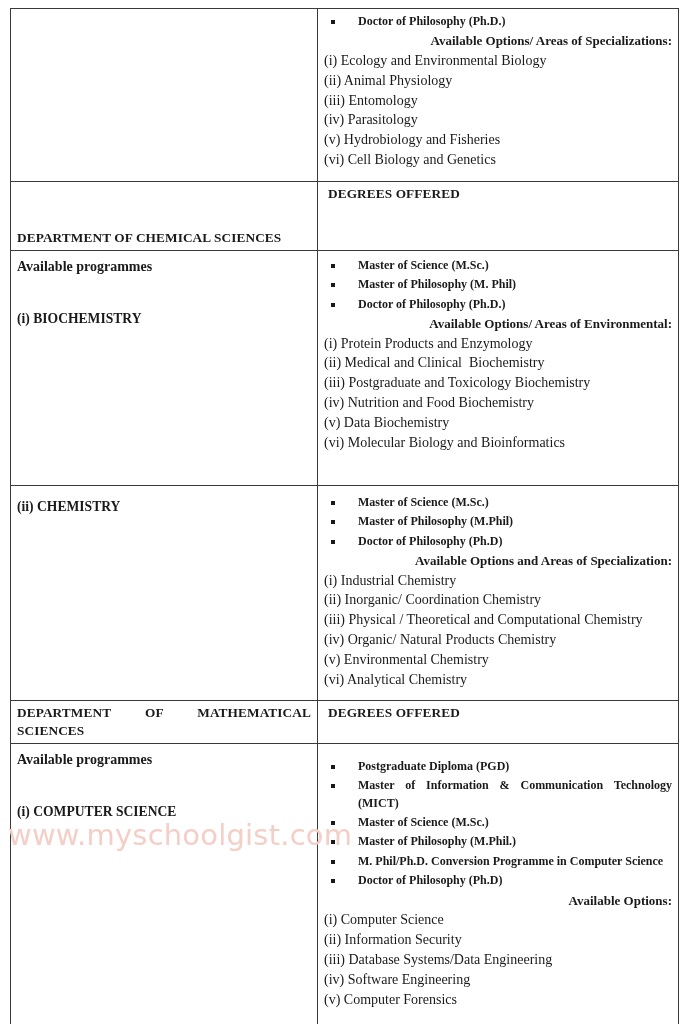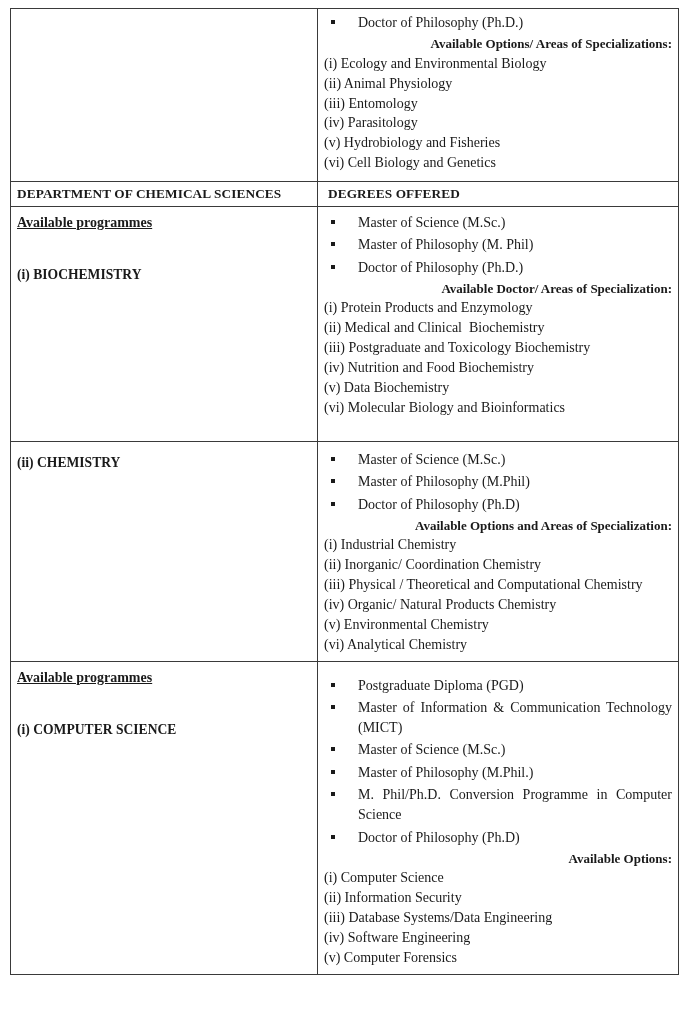--- a/index.html
+++ b/index.html
@@ -76,21 +76,20 @@
     font-size: 13.3px;
     line-height: 1.35;
     text-align: justify;
     text-align-last: justify;
     letter-spacing: 0.1px;
   }
 
   .underline-head {
     font-weight: bold;
     font-size: 14px;
-    text-decoration: underline;
     line-height: 1.3;
     display: inline-block;
     text-align: right;
   }
 
   .prog-name {
     font-weight: bold;
     font-size: 13.6px;
     line-height: 1.3;
     margin-top: 34px;
@@ -110,42 +109,44 @@
   }
 
   ul.bullets {
     list-style: none;
     margin: 0;
     padding: 0;
   }
   ul.bullets > li {
     position: relative;
     padding-left: 34px;
-    font-size: 14px;
+    font-size: 12px;
     line-height: 1.45;
     margin: 0 0 2px 0;
     text-align: justify;
+    font-weight: bold;
   }
   ul.bullets > li::before {
     content: "";
     position: absolute;
     left: 7px;
     top: 7px;
     width: 4px;
     height: 4px;
     background: #1a1a1a;
   }
 
   .filler-left { min-height: 1px; }
 </style>
 </head>
 <body>
 
 <div class="page">
 
+  <div class="watermark">www.myschoolgist.com</div>
 
   <table class="doc-table">
     <colgroup>
         <col class="c-left">
         <col class="c-right">
       </colgroup>
     <tbody>
 
       <tr>
         <td>
@@ -162,21 +163,21 @@
             <div class="opt-line">(iii) Entomology</div>
             <div class="opt-line">(iv) Parasitology</div>
             <div class="opt-line">(v) Hydrobiology and Fisheries</div>
             <div class="opt-line">(vi) Cell Biology and Genetics</div>
           </div>
         </td>
       </tr>
 
       <tr>
         <td>
-          <div class="cell-pad" style="padding-top:3px;padding-bottom:3px;">
+          <div class="cell-pad" style="padding-top:3px;padding-bottom:3px;margin-top:44px;">
             <div class="hdr">DEPARTMENT OF CHEMICAL SCIENCES</div>
           </div>
         </td>
         <td>
           <div class="cell-pad" style="padding-top:3px;padding-bottom:3px;padding-left:10px;">
             <div class="hdr">DEGREES OFFERED</div>
           </div>
         </td>
       </tr>
 
@@ -187,21 +188,21 @@
             <div class="prog-name">(i) BIOCHEMISTRY</div>
           </div>
         </td>
         <td>
           <div class="cell-pad" style="padding-top:6px;">
             <ul class="bullets">
               <li>Master of Science (M.Sc.)</li>
               <li>Master of Philosophy (M. Phil)</li>
               <li>Doctor of Philosophy (Ph.D.)</li>
             </ul>
-            <div class="opt-title">Available Doctor/ Areas of Specialization:</div>
+            <div class="opt-title">Available Options/ Areas of Environmental:</div>
             <div class="opt-line">(i) Protein Products and Enzymology</div>
             <div class="opt-line">(ii) Medical and Clinical  Biochemistry</div>
             <div class="opt-line">(iii) Postgraduate and Toxicology Biochemistry</div>
             <div class="opt-line">(iv) Nutrition and Food Biochemistry</div>
             <div class="opt-line">(v) Data Biochemistry</div>
             <div class="opt-line">(vi) Molecular Biology and Bioinformatics</div>
           </div>
         </td>
       </tr>
 
@@ -222,20 +223,33 @@
             <div class="opt-line">(i) Industrial Chemistry</div>
             <div class="opt-line">(ii) Inorganic/ Coordination Chemistry</div>
             <div class="opt-line">(iii) Physical / Theoretical and Computational Chemistry</div>
             <div class="opt-line">(iv) Organic/ Natural Products Chemistry</div>
             <div class="opt-line">(v) Environmental Chemistry</div>
             <div class="opt-line">(vi) Analytical Chemistry</div>
           </div>
         </td>
       </tr>
 
+      <tr>
+        <td>
+          <div class="cell-pad" style="padding-top:3px;padding-bottom:3px;">
+            <div class="hdr-just">DEPARTMENT OF MATHEMATICAL</div>
+            <div class="hdr">SCIENCES</div>
+          </div>
+        </td>
+        <td>
+          <div class="cell-pad" style="padding-top:3px;padding-bottom:3px;padding-left:10px;">
+            <div class="hdr">DEGREES OFFERED</div>
+          </div>
+        </td>
+      </tr>
 
       <tr>
         <td>
           <div class="cell-pad" style="height:290px;padding-top:6px;">
             <span class="underline-head">Available programmes</span>
             <div class="prog-name">(i) COMPUTER SCIENCE</div>
           </div>
         </td>
         <td>
           <div class="cell-pad" style="padding-top:14px;">

